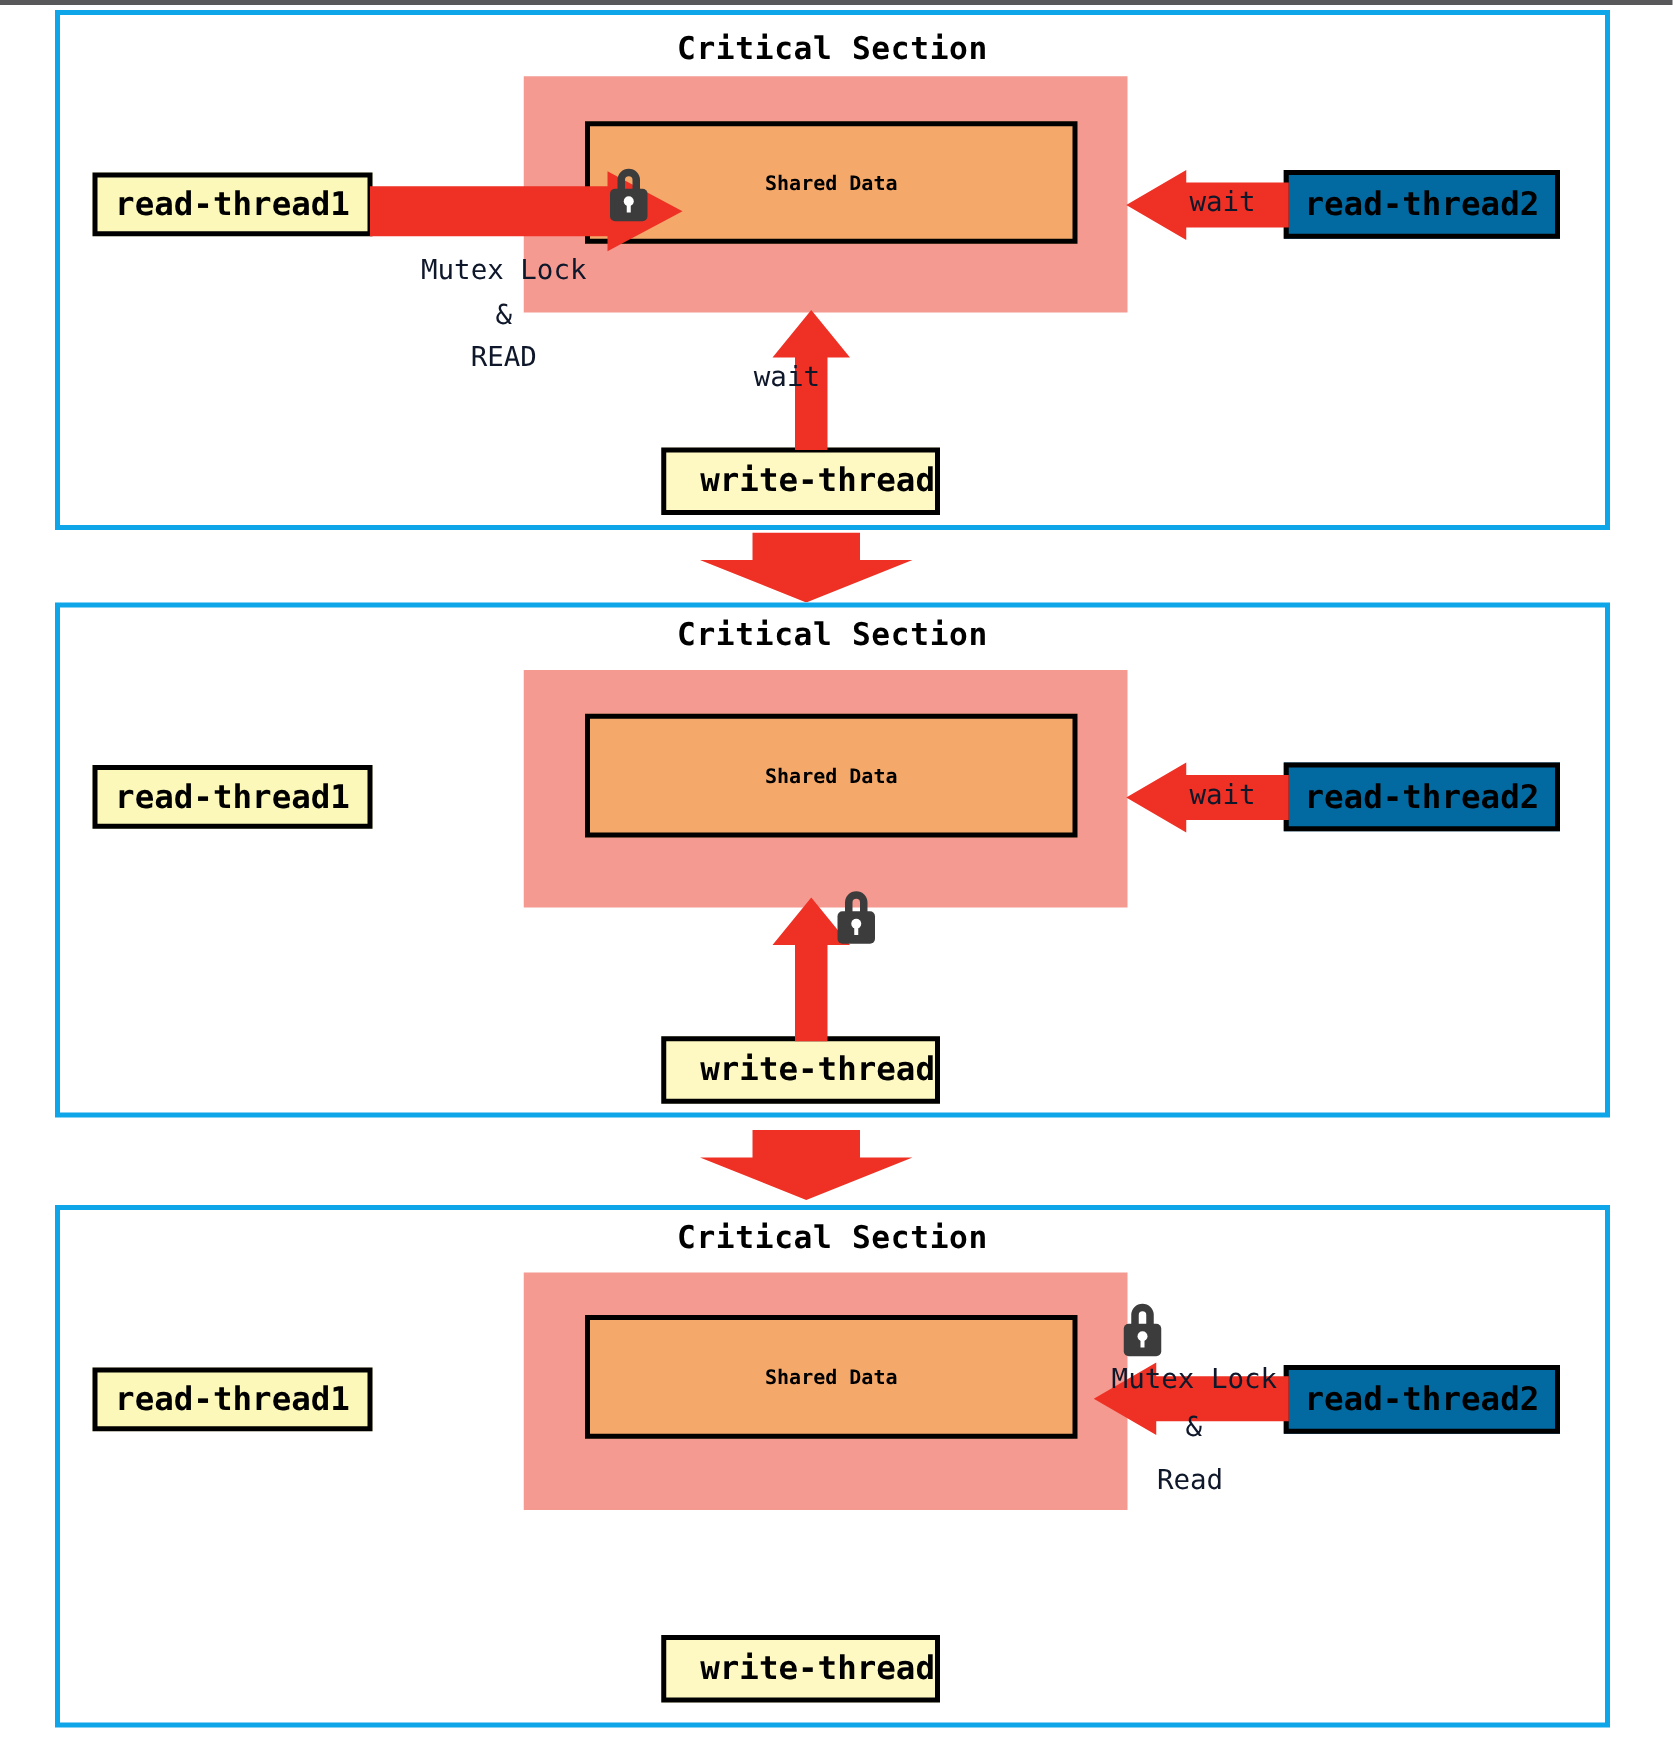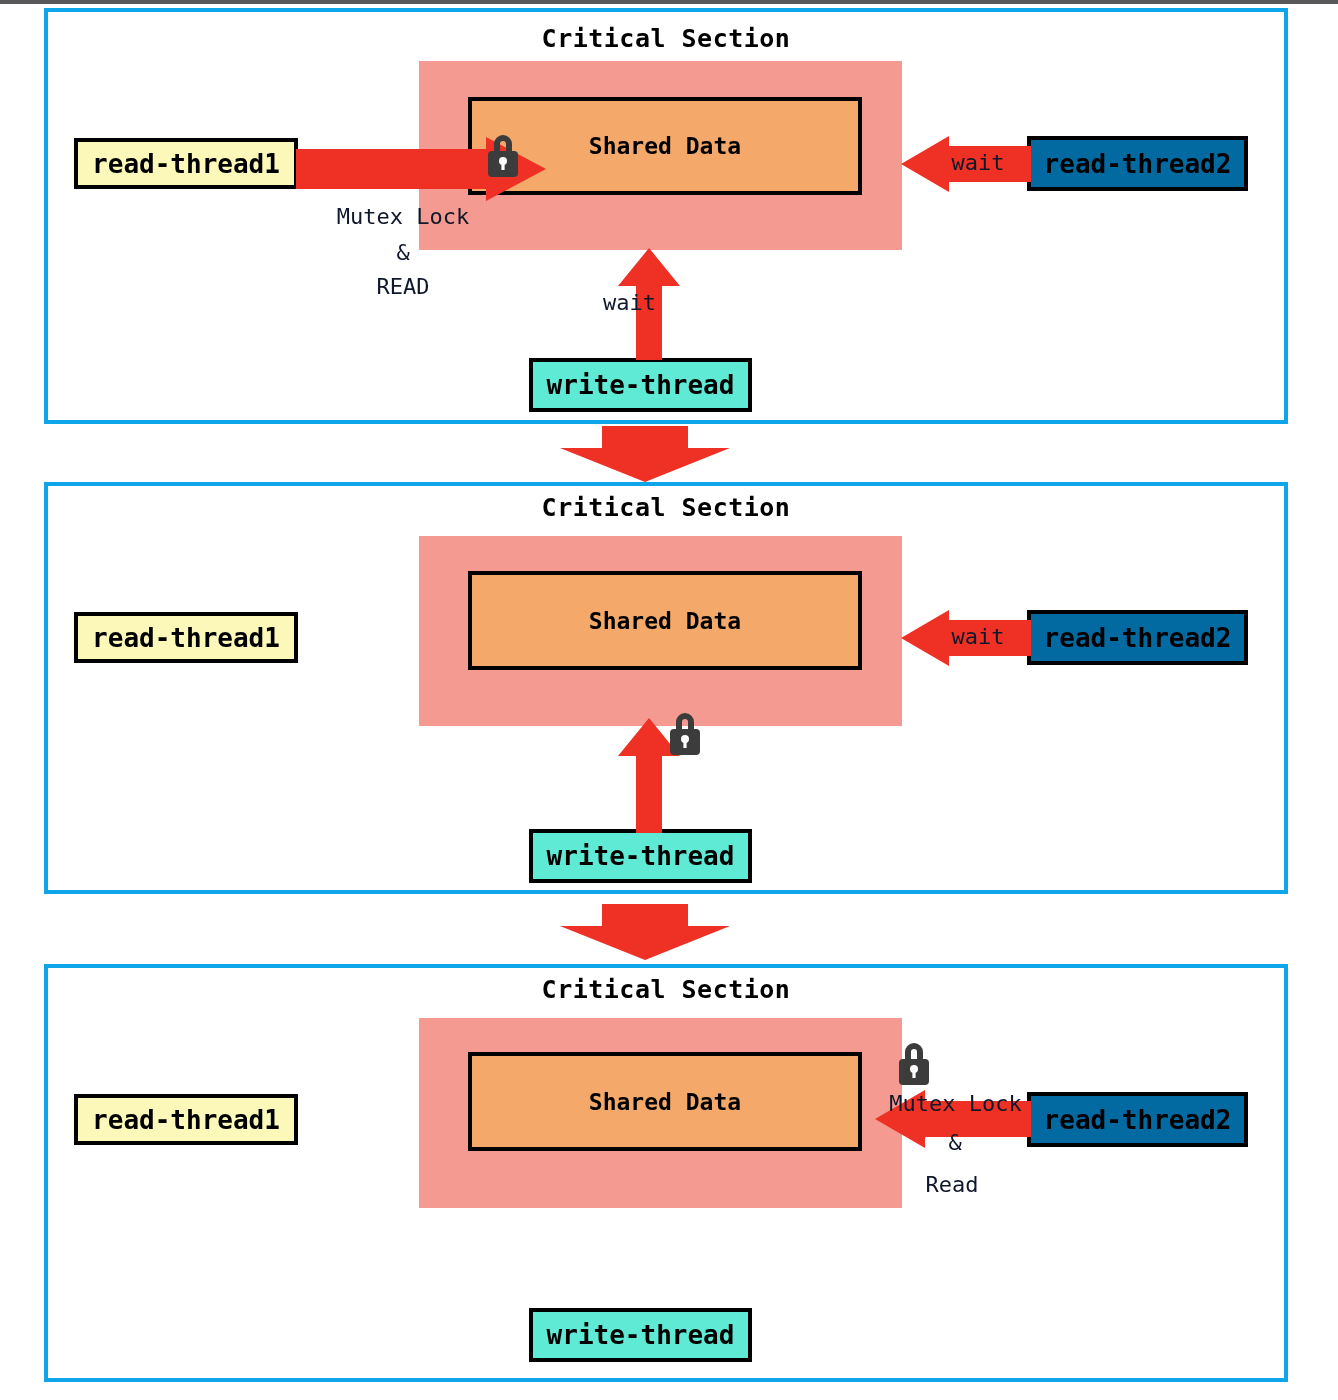--- a/index.html
+++ b/index.html
@@ -41,39 +41,39 @@
     background: #f49a91;
   }
   .shared-data {
     position: absolute;
     background: #f4a96a;
     border: 4px solid #000000;
     box-sizing: border-box;
     display: flex;
     align-items: center;
     justify-content: center;
-    font-size: 23px;
+    font-size: 16px;
     font-weight: bold;
     color: #000000;
   }
   .thread-box {
     position: absolute;
     border: 4px solid #000000;
     box-sizing: border-box;
     display: flex;
     align-items: center;
     justify-content: center;
     font-size: 26px;
     font-weight: bold;
     color: #000000;
     white-space: nowrap;
   }
   .thread-read1 { background: #fbf8b9; }
   .thread-read2 { background: #0369a1; }
-  .thread-write { background: #5eead4; }
+  .thread-write { background: #fef9c3; justify-content: flex-end; }
 
   .arrow-svg { position: absolute; overflow: visible; }
 
   .edge-label {
     position: absolute;
     font-size: 22px;
     font-weight: normal;
     color: #0f172a;
     white-space: nowrap;
     text-align: center;

